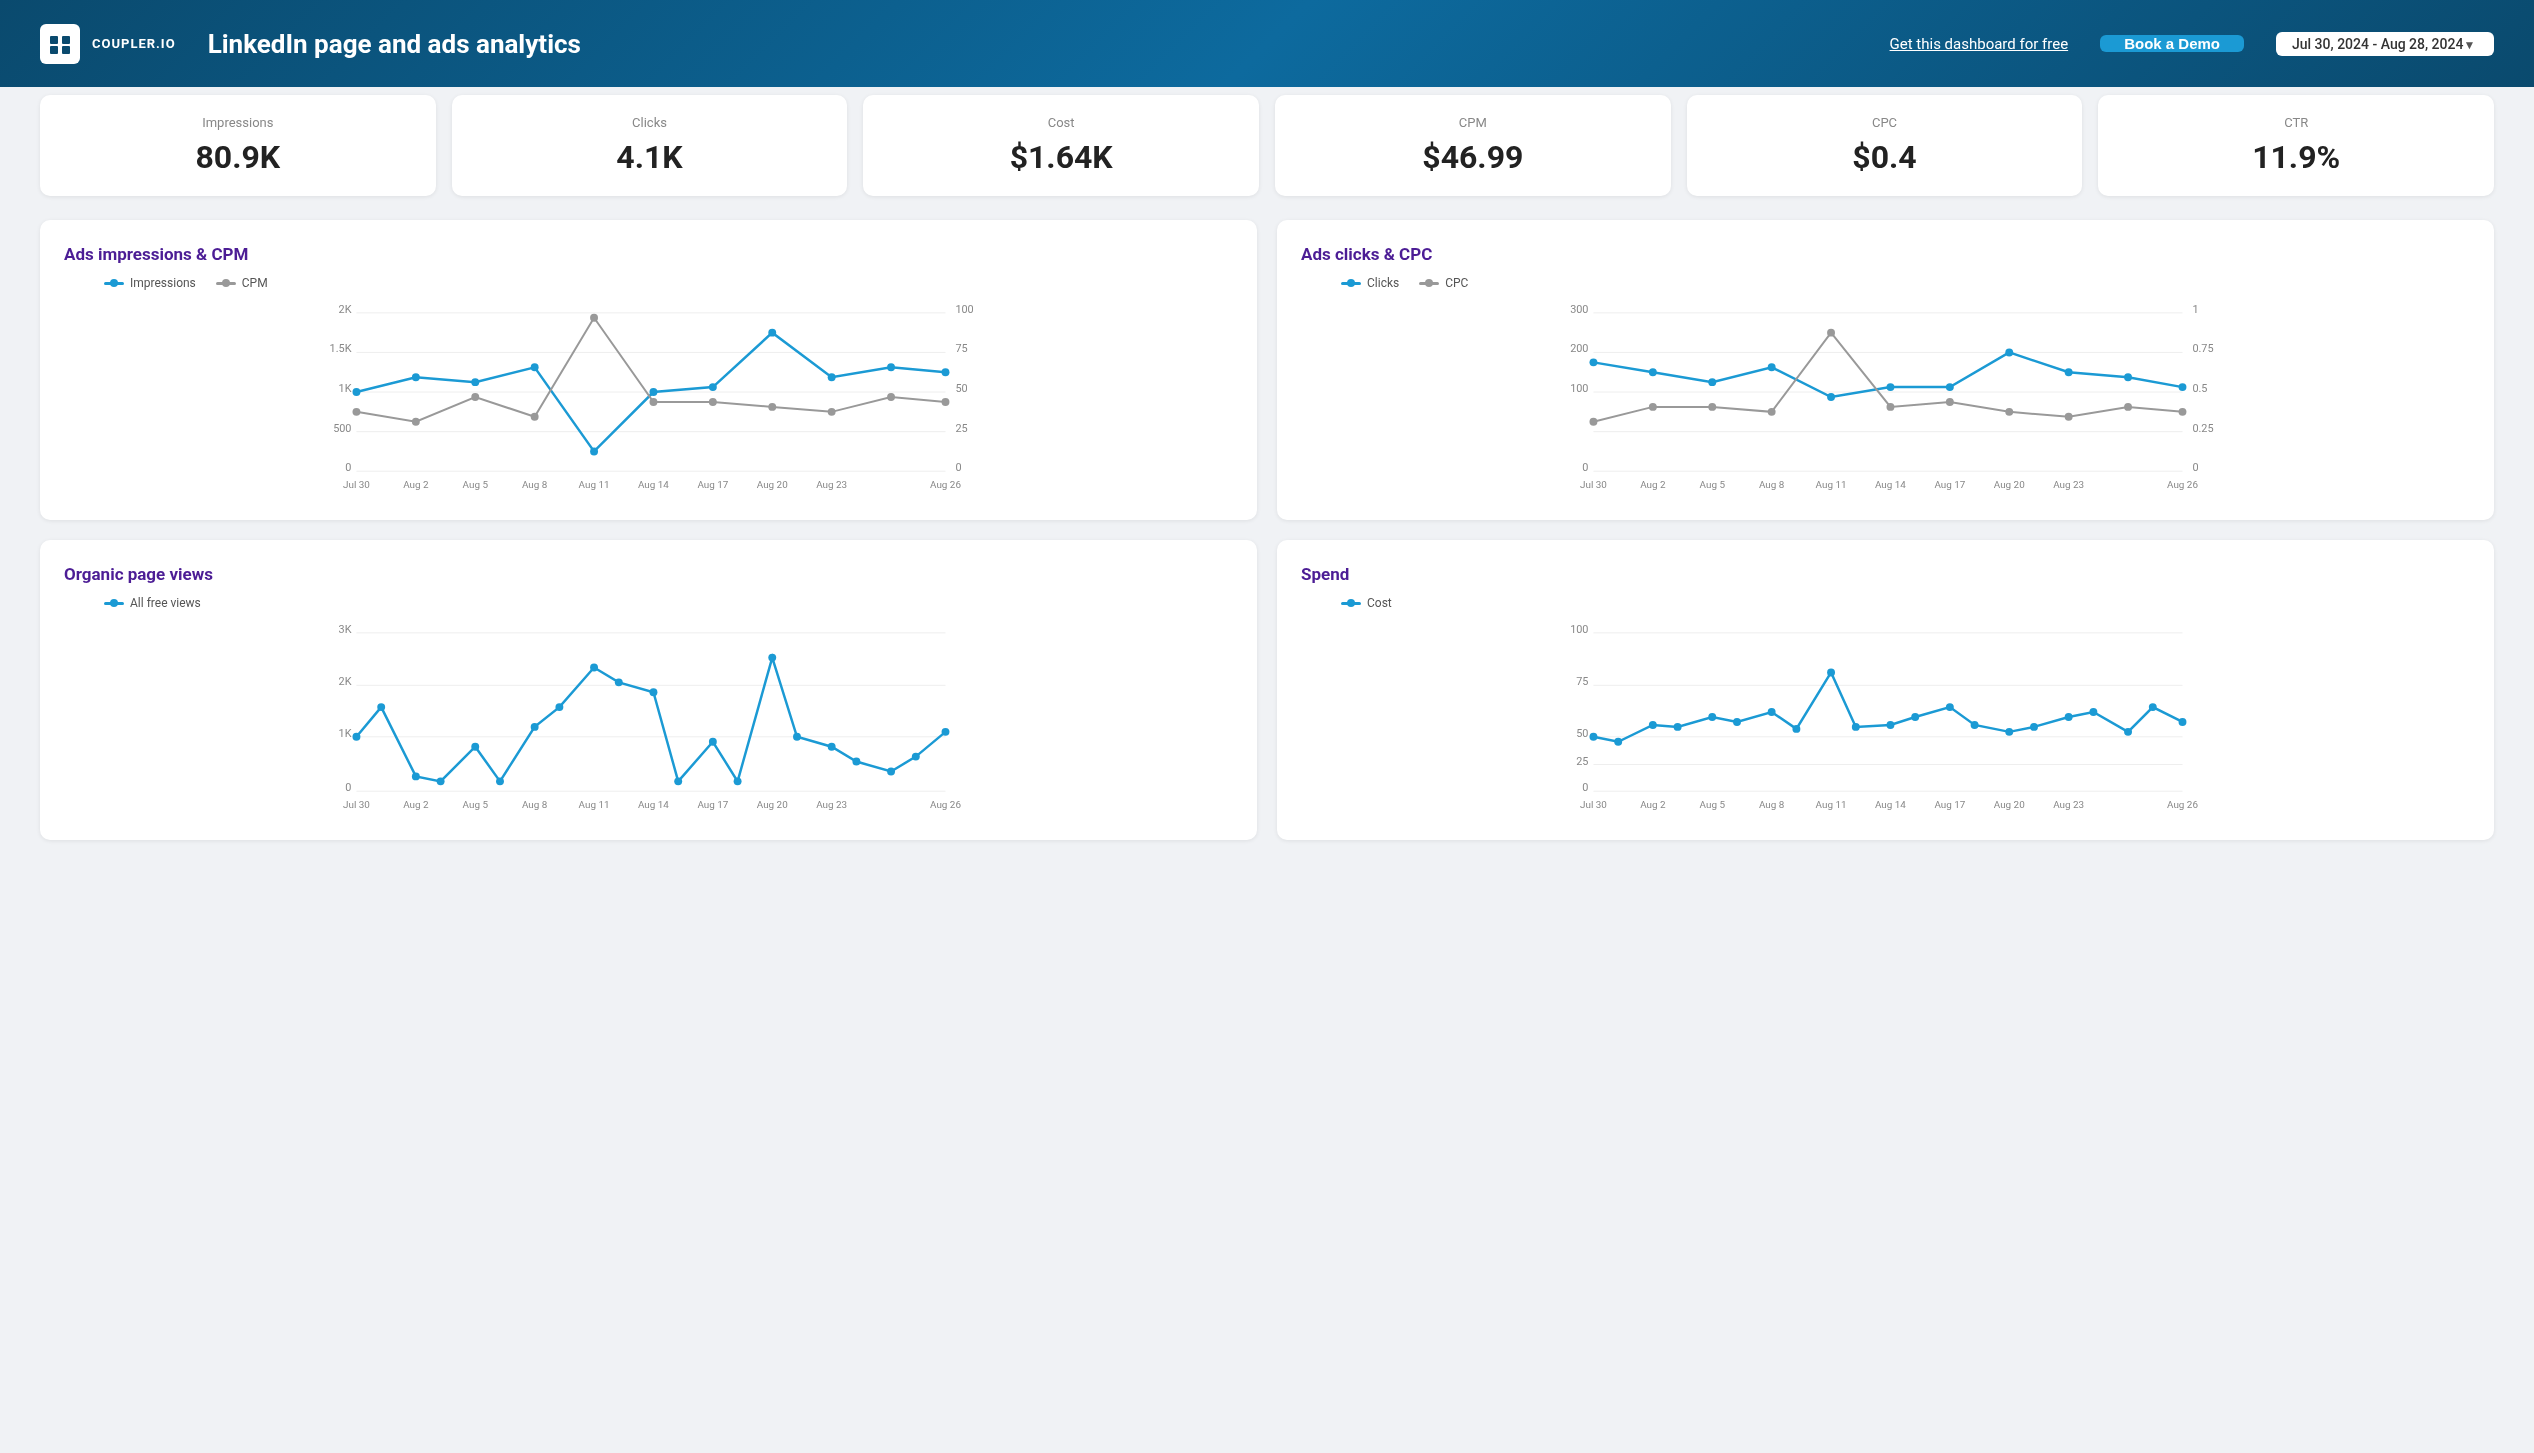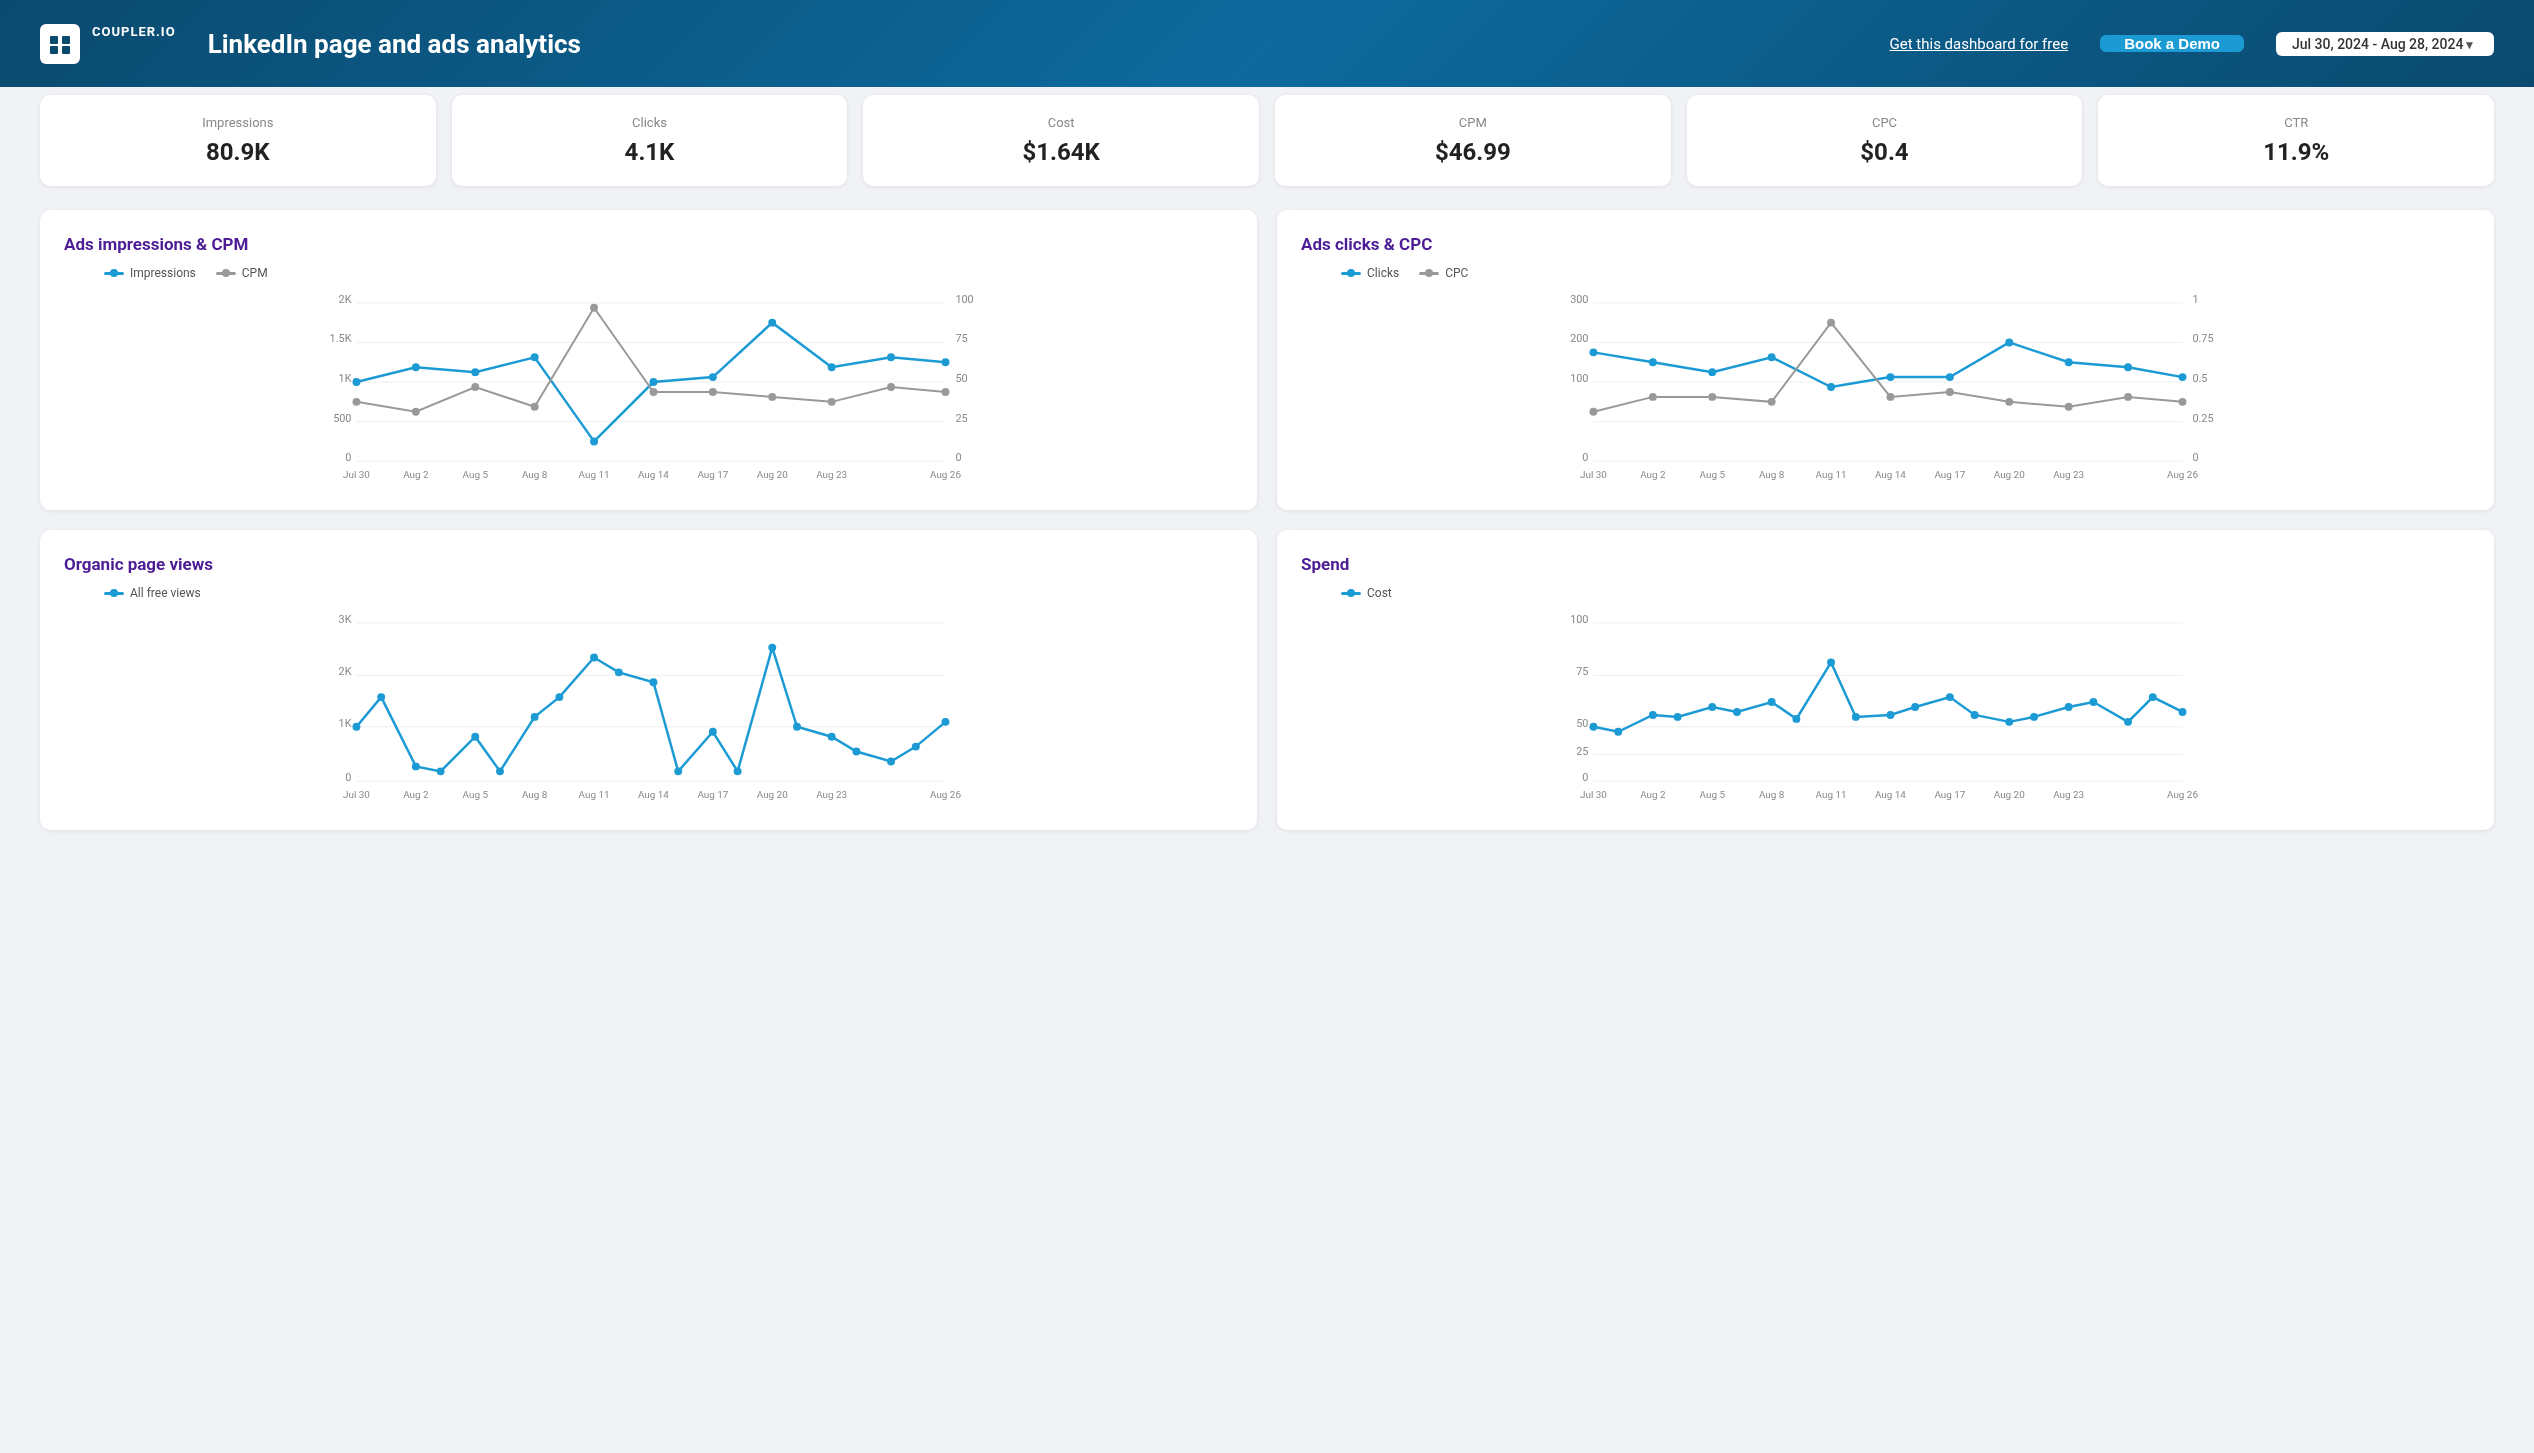--- a/index.html
+++ b/index.html
@@ -9,21 +9,21 @@
     .header {
       background: linear-gradient(135deg, #0a4a6e 0%, #0d6a9e 50%, #0a4a6e 100%);
       padding: 0 40px;
       height: 87px;
       display: flex;
       align-items: center;
       gap: 32px;
     }
     .logo-area {
       display: flex;
-      align-items: flex-start;
+      align-items: center;
       gap: 12px;
       color: white;
     }
     .logo-icon {
       width: 40px;
       height: 40px;
       background: white;
       border-radius: 6px;
       display: flex;
       align-items: center;
@@ -88,21 +88,21 @@
       padding: 20px 24px;
       text-align: center;
       box-shadow: 0 1px 4px rgba(0,0,0,0.08);
     }
     .kpi-label {
       font-size: 13px;
       color: #888;
       margin-bottom: 8px;
     }
     .kpi-value {
-      font-size: 24px;
+      font-size: 32px;
       font-weight: 700;
       color: #222;
     }
 
     
     .chart-row {
       display: grid;
       grid-template-columns: 1fr 1fr;
       gap: 20px;
       margin-bottom: 20px;

